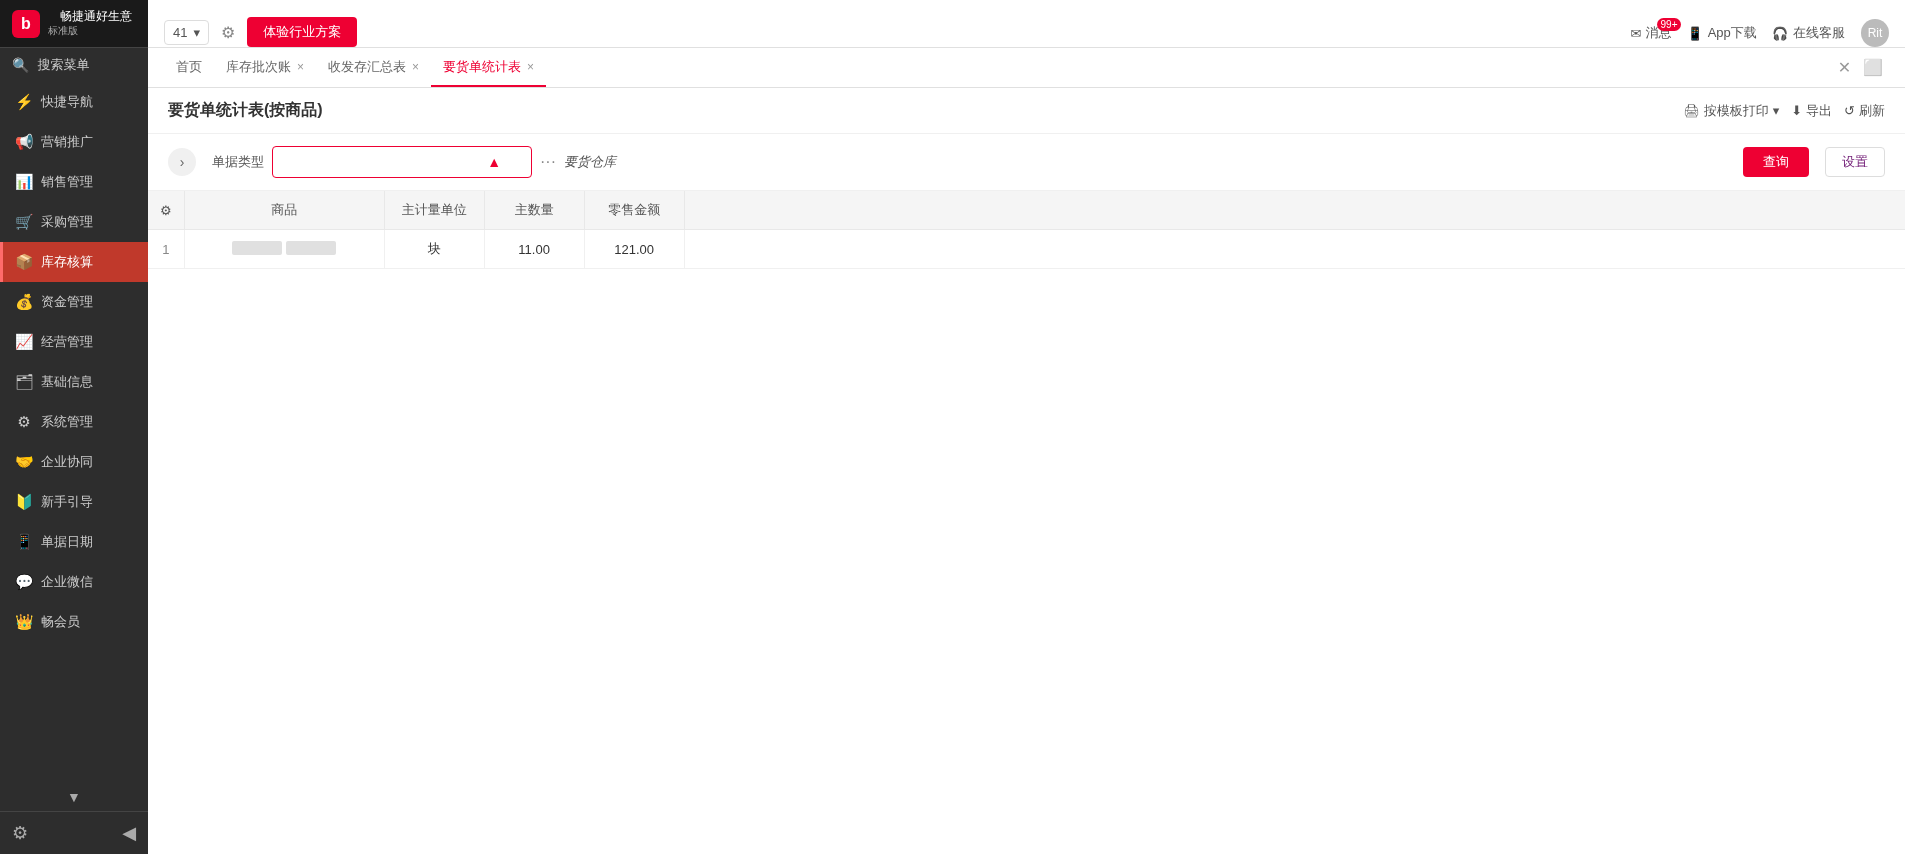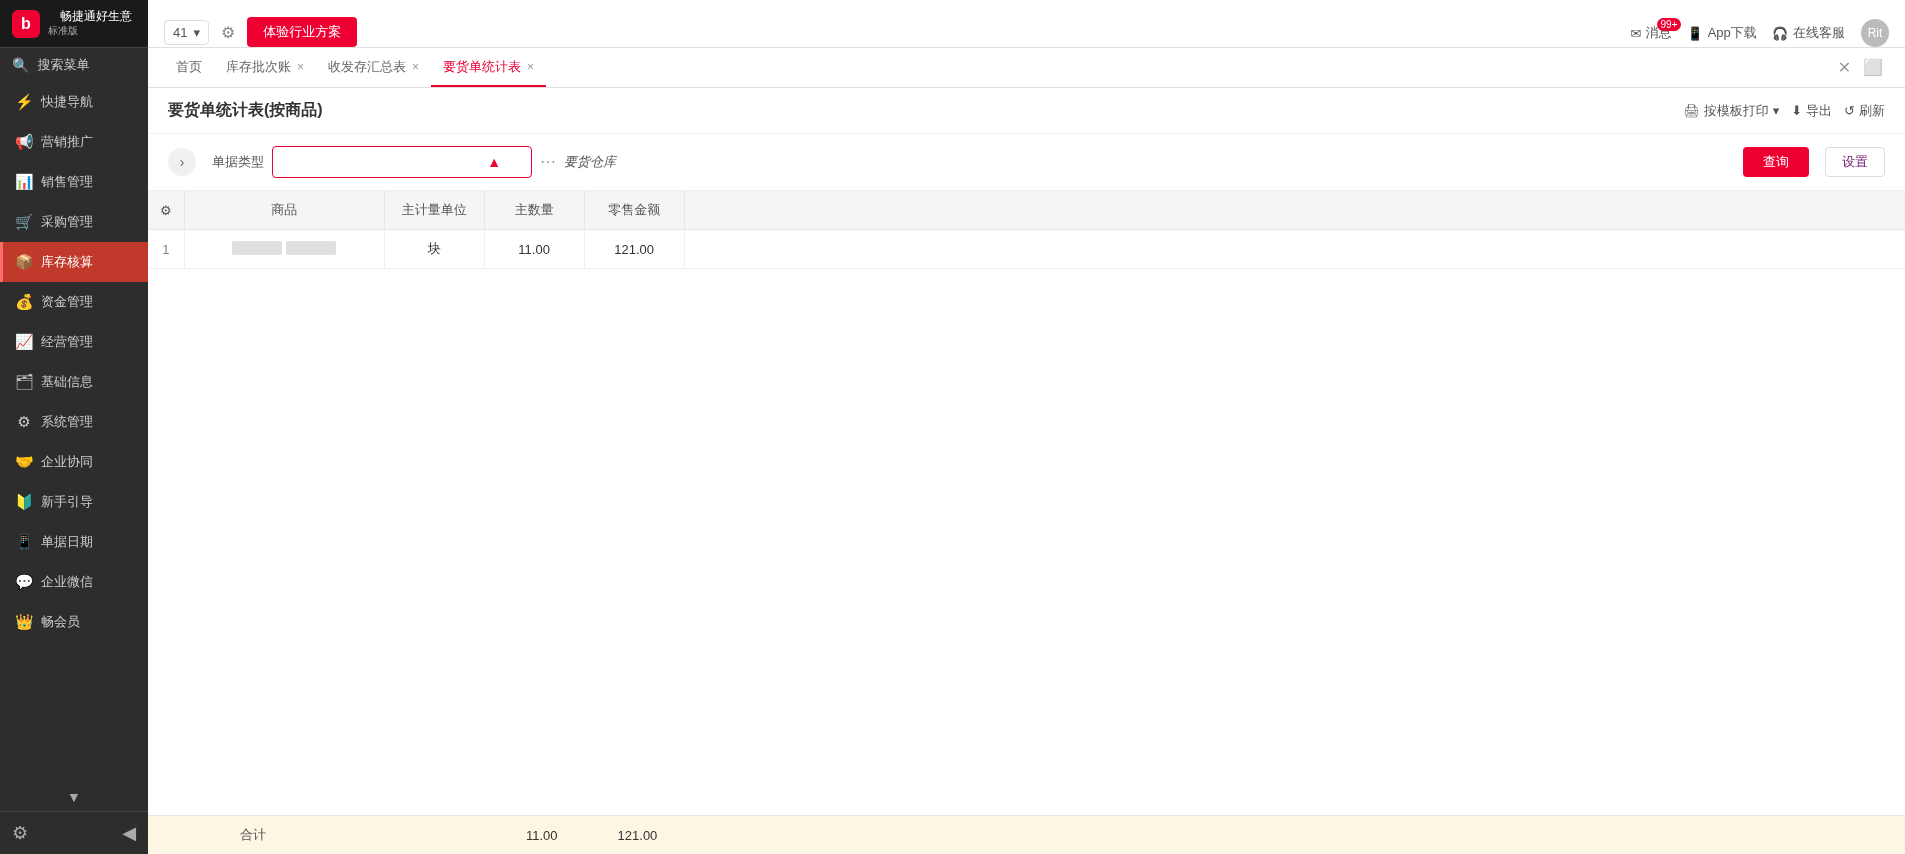--- a/index.html
+++ b/index.html
@@ -556,21 +556,15 @@
             </td>
             <td>块</td>
             <td>11.00</td>
             <td>121.00</td>
             <td></td>
           </tr>
         </tbody>
       </table>
     </div>
 
-    <div class="table-footer">
-      <span style="width:40px;"></span>
-      <span class="footer-label">合计</span>
-      <span class="footer-qty">11.00</span>
-      <span class="footer-amount">121.00</span>
-    </div>
 
   </div>
 </div>
 
 </body></html>

